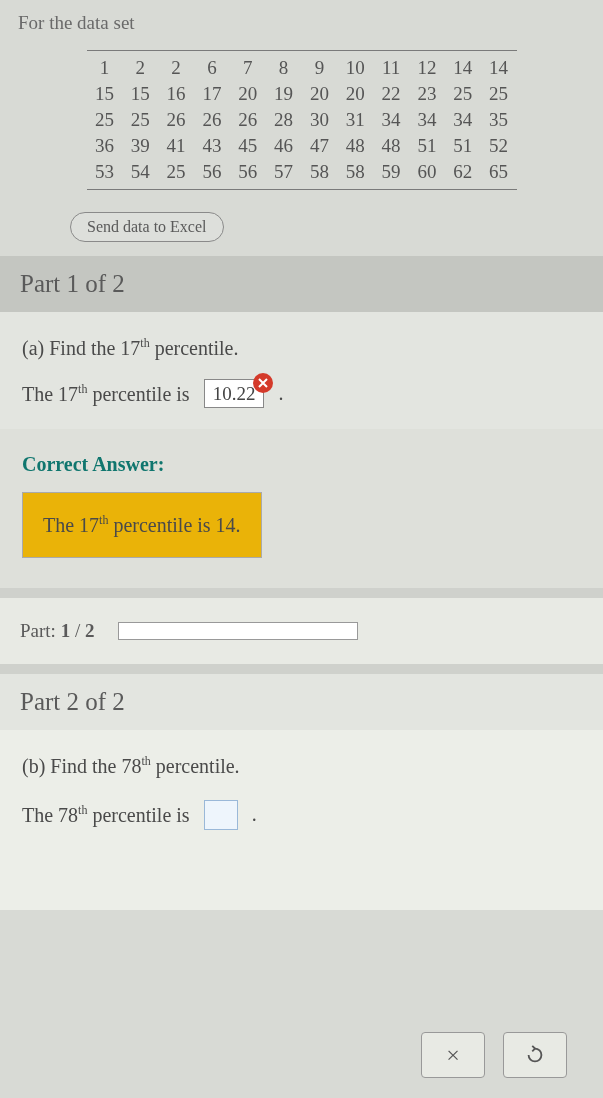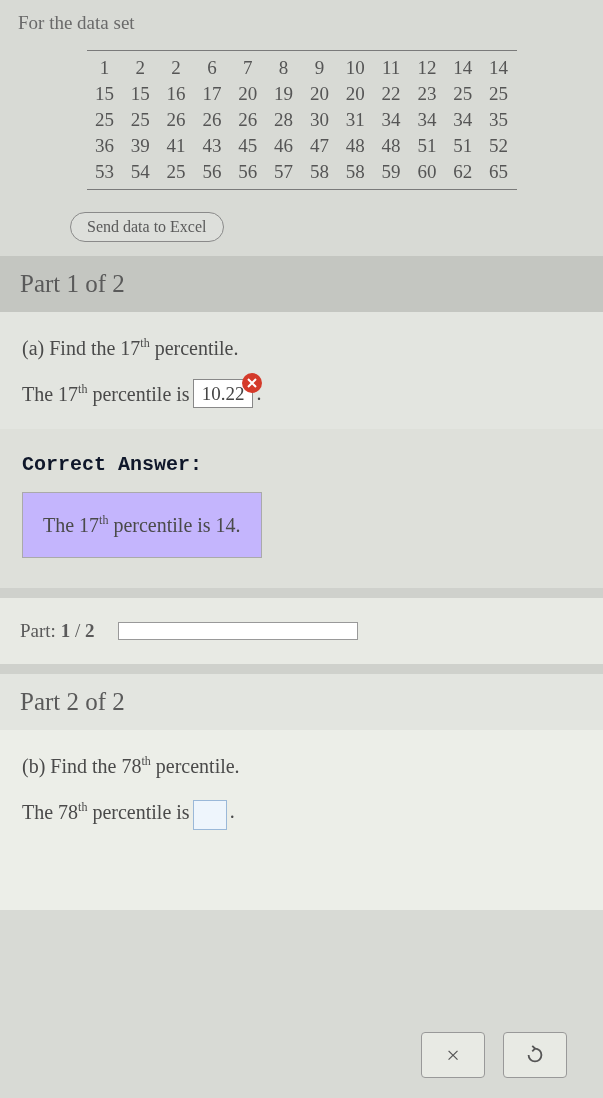--- a/index.html
+++ b/index.html
@@ -5,29 +5,29 @@
 *{box-sizing:border-box;margin:0;padding:0}
 body{font-family:Georgia,'Times New Roman',serif;background:#d8dad5;width:603px;height:1098px;overflow:hidden;color:#5a5a5a}
 .intro{padding:12px 18px 8px;font-size:19px;color:#6a6a6a}
 .data-table{margin:8px auto 14px;border-top:1.5px solid #7a7a7a;border-bottom:1.5px solid #7a7a7a;padding:4px 0;width:430px}
 .data-row{display:flex;justify-content:center;gap:0;font-size:19px;color:#555;padding:2px 0}
 .data-cell{width:36px;text-align:center}
 .excel-btn{margin:8px 0 14px 70px;display:inline-block;border:1.5px solid #8a8a8a;border-radius:18px;padding:5px 16px;font-size:16px;color:#5a5a5a;background:rgba(255,255,255,0.15);cursor:pointer}
 .part-header{background:#c4c6c1;padding:14px 20px;font-size:25px;color:#5a5a5a}
 .part-body{background:#e3e5e0;padding:24px 22px}
 .question{font-size:20px;color:#4a4a4a;margin-bottom:22px}
-.answer-line{font-size:20px;color:#4a4a4a;display:flex;align-items:flex-start;flex-wrap:wrap;gap:3px}
+.answer-line{font-size:20px;color:#4a4a4a;display:flex;align-items:center;flex-wrap:wrap;gap:14px}
 .ans-input{border:1.5px solid #888;background:#fff;padding:3px 8px;font-size:19px;color:#444;min-width:62px;text-align:center;position:relative}
 .wrong-wrap{position:relative;display:inline-block}
 .wrong-badge{position:absolute;top:-9px;right:-9px;width:20px;height:20px;background:#d43a2a;border-radius:50%;display:flex;align-items:center;justify-content:center}
 .wrong-badge svg{width:10px;height:10px}
 sup{font-size:0.6em;vertical-align:super}
-.correct-hdr{color:#0f172a;font-size:20px;font-family:Liberation Mono, monospace;font-weight:bold;margin:0 0 16px}
+.correct-hdr{color:#0f766e;font-size:20px;font-family:Liberation Serif, serif;font-weight:bold;margin:0 0 16px}
 .correct-body{background:#dee0da;padding:24px 22px 30px}
-.correct-box{border:1.5px solid #aaa;background:#c4b5fd;padding:20px 20px;display:inline-block;font-size:20px;color:#4a4a4a}
+.correct-box{border:1.5px solid #aaa;background:#eab308;padding:20px 20px;display:inline-block;font-size:20px;color:#4a4a4a}
 .progress-sec{background:#e8eae4;padding:22px 20px}
 .progress-row{display:flex;align-items:center;gap:24px;font-size:19px;color:#5a5a5a}
 .progress-bar{width:240px;height:18px;border:1.5px solid #999;background:#fff;position:relative}
 .progress-fill{height:100%;background:#2060c0}
 .empty-input{border:1.5px solid #9ab8d8;background:#eef5fc;width:34px;height:30px;display:inline-block}
 .footer-btns{position:absolute;bottom:20px;right:36px;display:flex;gap:18px}
 .ft-btn{width:64px;height:46px;border:1.5px solid #999;background:#e8eae4;border-radius:4px;display:flex;align-items:center;justify-content:center;font-size:24px;color:#555;cursor:pointer}
 .sec-divider{height:10px;background:#cfd1cc}
 </style>
 </head>

